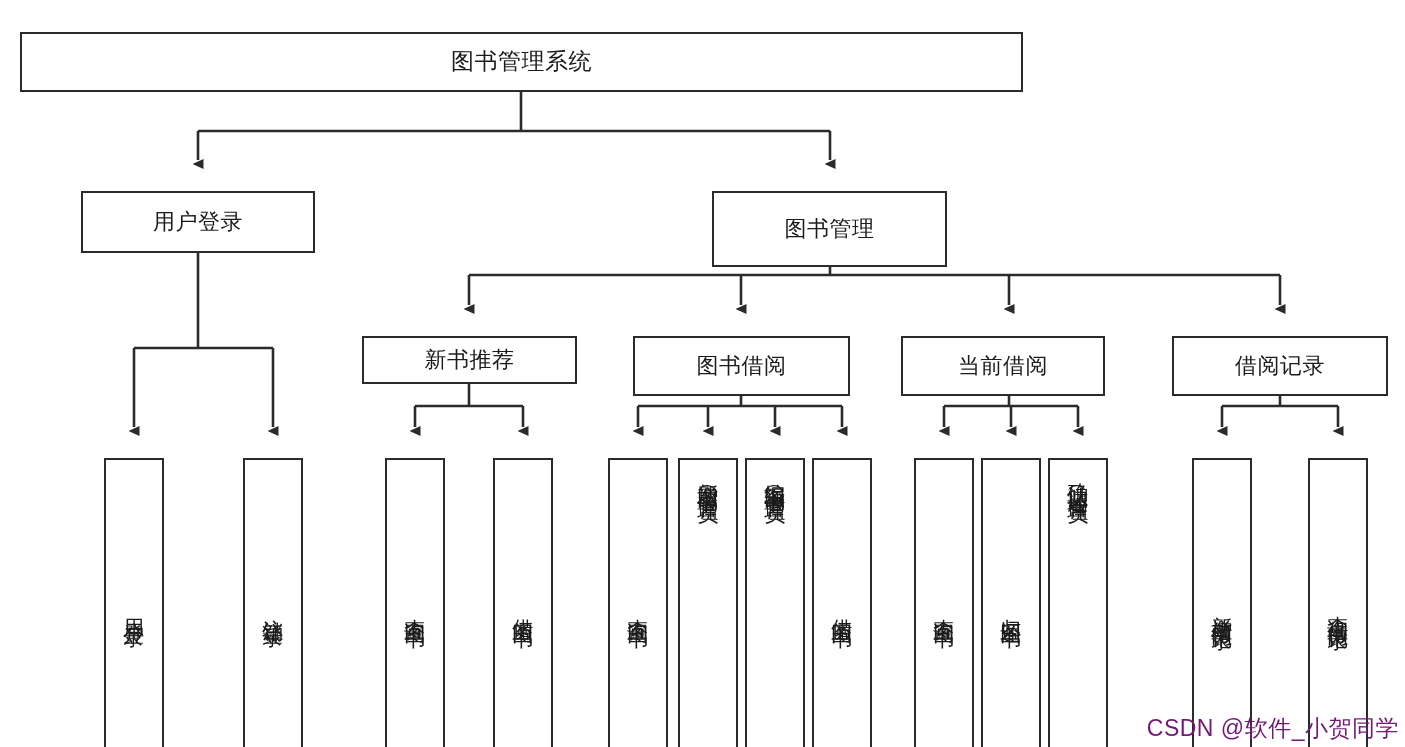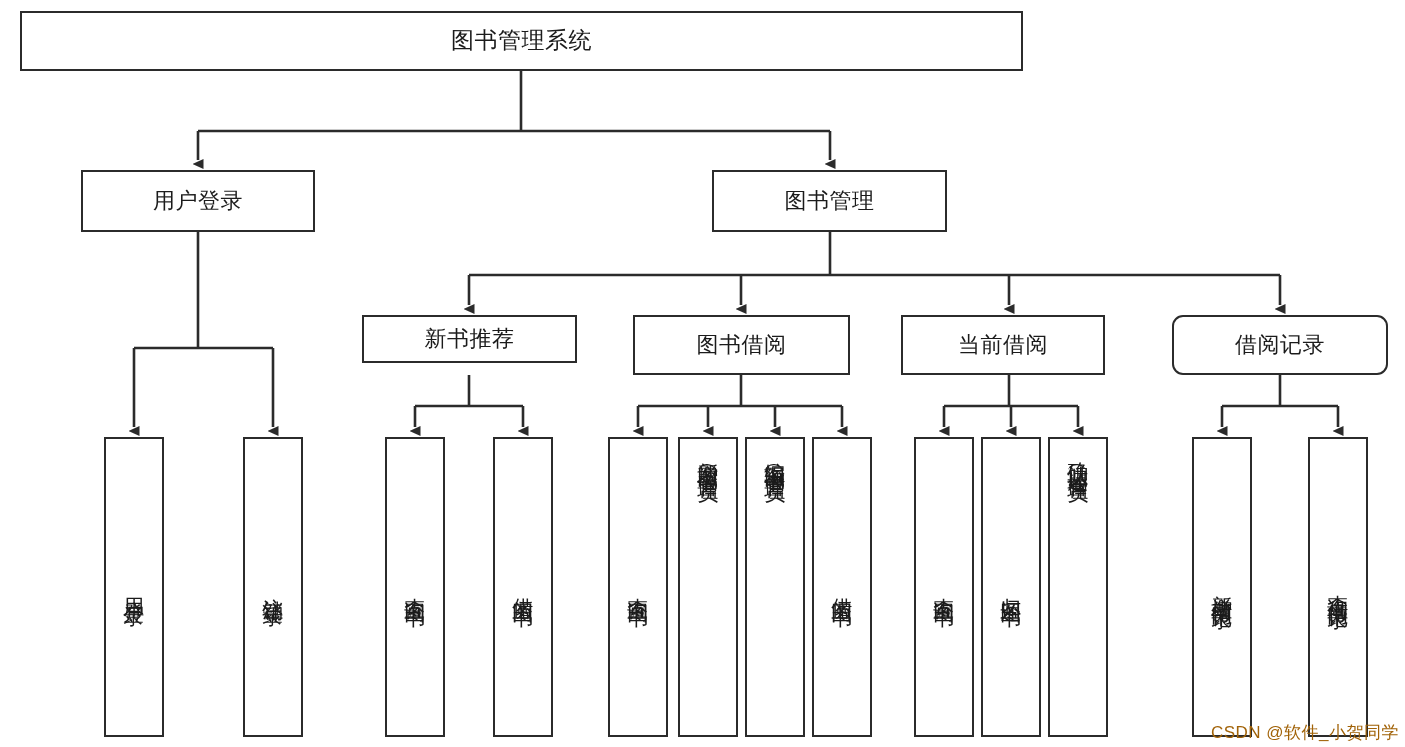--- a/index.html
+++ b/index.html
@@ -17,20 +17,21 @@
   
   .node{
     position:absolute;
     box-sizing:border-box;
     background:#ffffff;
     border:2px solid #2b2b2b;
     display:flex;
     align-items:center;
     justify-content:center;
     color:#1b1b1b;
+    margin-top:21px;
   }
   .node .label{
     display:block;
     text-align:center;
     line-height:1.02;
     letter-spacing:0.5px;
     white-space:nowrap;
   }
   
   .node-h .label{font-size:22px;}
@@ -51,22 +52,22 @@
     margin:0 auto;
   }
   .node-v.tall-text{align-items:flex-start;}
   .node-v.mid-text{align-items:center;padding-top:0;}
 
   
   #watermark{
     position:absolute;
     right:6px;
     bottom:3px;
-    font-size:17px;
-    color:#a16207;
+    font-size:23px;
+    color:#701a75;
     letter-spacing:0.5px;
     white-space:nowrap;
     pointer-events:none;
   }
 </style>
 </head>
 <body>
 
 <div id="diagram-root">
 
@@ -120,34 +121,34 @@
     </g>
   </svg>
 
   <div class="node node-h root" style="left:20px;top:11px;width:1003px;height:60px;">
     <span class="label">图书管理系统</span>
   </div>
 
   <div class="node node-h" style="left:81px;top:170px;width:234px;height:62px;">
     <span class="label">用户登录</span>
   </div>
-  <div class="node node-h" style="left:712px;top:170px;width:235px;height:62px;">
+  <div class="node node-h" style="left:712px;top:170px;width:235px;height:76px;">
     <span class="label">图书管理</span>
   </div>
 
   <div class="node node-h" style="left:362px;top:315px;width:215px;height:48px;">
     <span class="label">新书推荐</span>
   </div>
   <div class="node node-h" style="left:633px;top:315px;width:217px;height:60px;justify-content:center;">
     <span class="label">图书借阅</span>
   </div>
   <div class="node node-h" style="left:901px;top:315px;width:204px;height:60px;">
     <span class="label">当前借阅</span>
   </div>
-  <div class="node node-h" style="left:1172px;top:315px;width:216px;height:60px;border-radius:11px;">
+  <div class="node node-h" style="left:1172px;top:315px;width:216px;height:60px;">
     <span class="label">借阅记录</span>
   </div>
 
   <div class="node node-v mid-text" style="left:104px;top:437px;width:60px;height:300px;">
     <span class="label">用户登录</span>
   </div>
   <div class="node node-v mid-text" style="left:243px;top:437px;width:60px;height:300px;">
     <span class="label">注销登录</span>
   </div>
 

